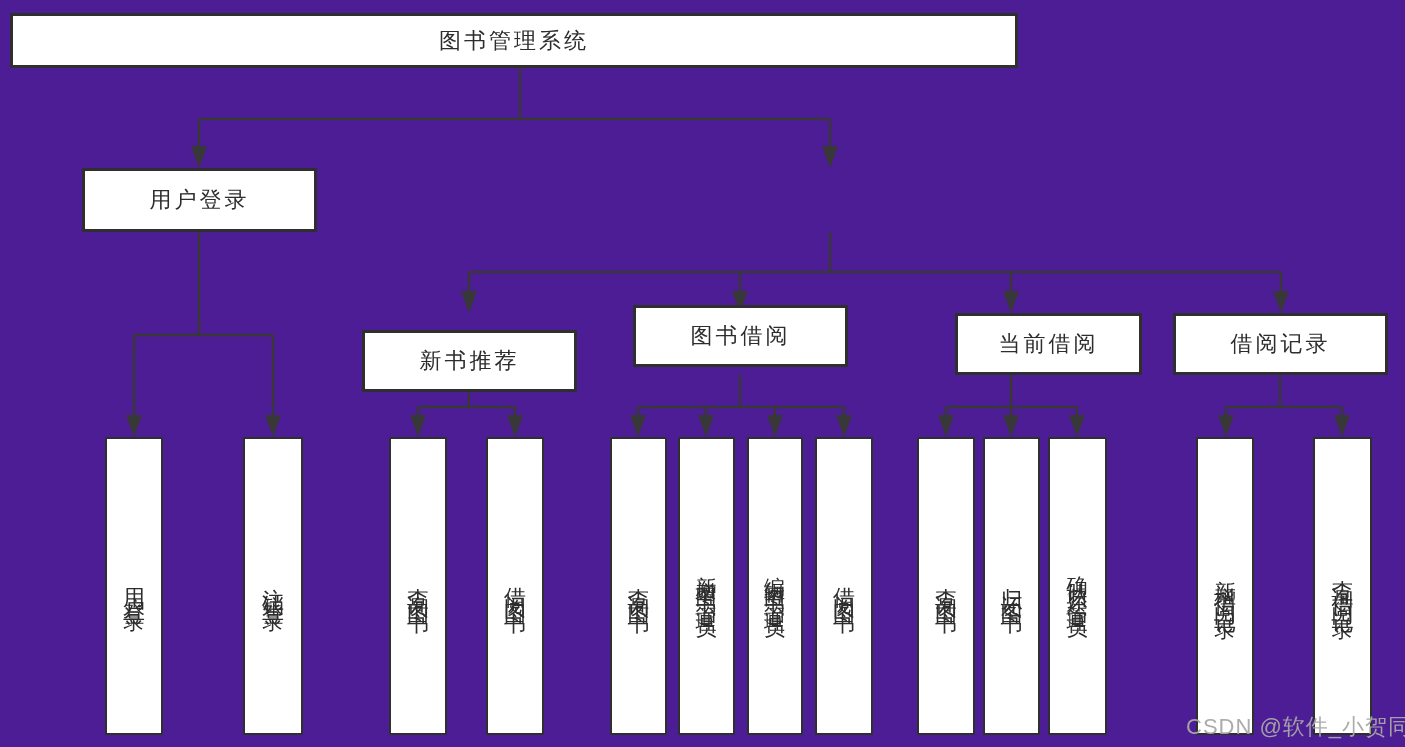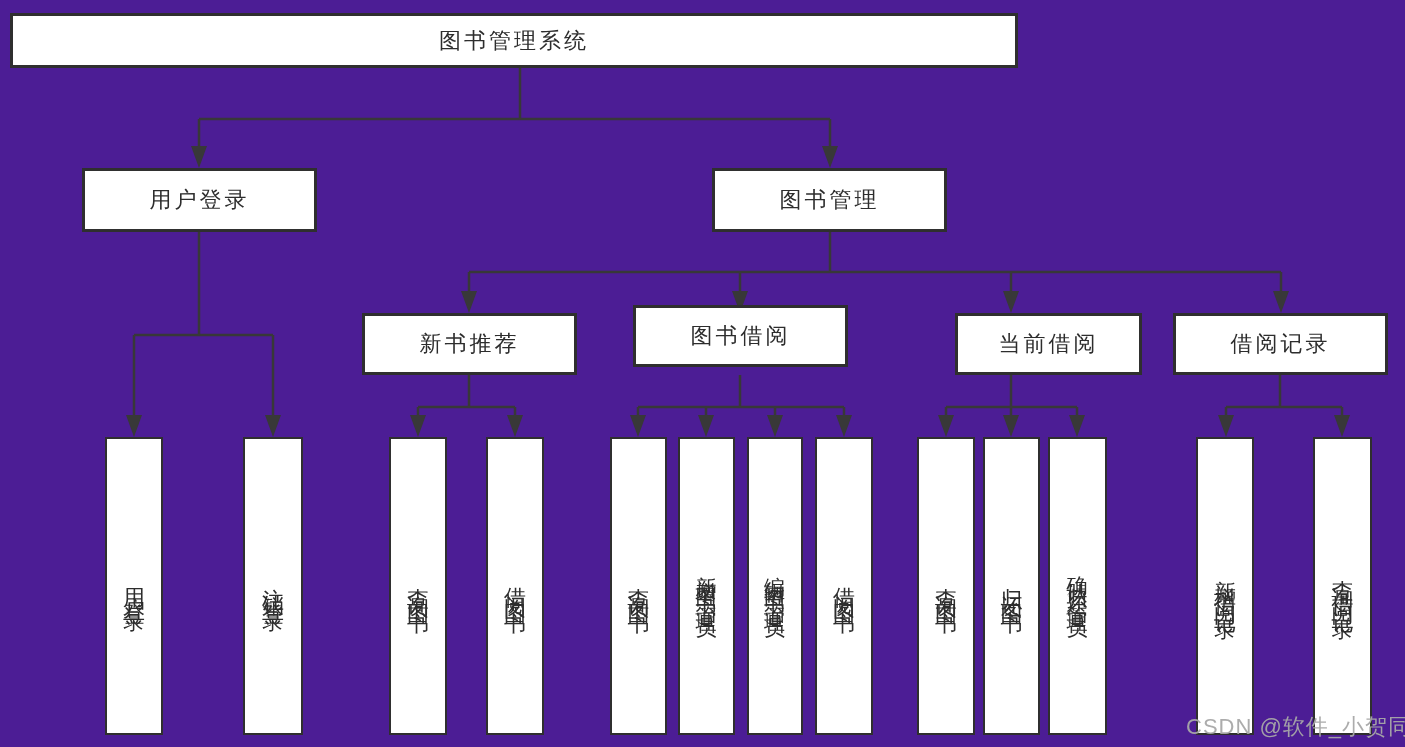--- a/index.html
+++ b/index.html
@@ -100,25 +100,22 @@
     </g>
   </svg>
 
   <div class="box root" style="left:10px; top:13px; width:1008px; height:55px;">
     <span>图书管理系统</span>
   </div>
 
   <div class="box" style="left:82px; top:168px; width:235px; height:64px;">
     <span>用户登录</span>
   </div>
-  <div class="box" style="left:712px; top:168px; width:235px; height:64px;">
-    <span>图书管理</span>
-  </div>
 
-  <div class="box" style="left:362px; top:313px; width:215px; height:62px;justify-content:center;">
+  <div class="box" style="left:362px; top:330px; width:215px; height:62px;justify-content:center;">
     <span>新书推荐</span>
   </div>
   <div class="box" style="left:633px; top:305px; width:215px; height:62px;">
     <span>图书借阅</span>
   </div>
   <div class="box" style="left:955px; top:313px; width:187px; height:62px;">
     <span>当前借阅</span>
   </div>
   <div class="box" style="left:1173px; top:313px; width:215px; height:62px;">
     <span>借阅记录</span>

